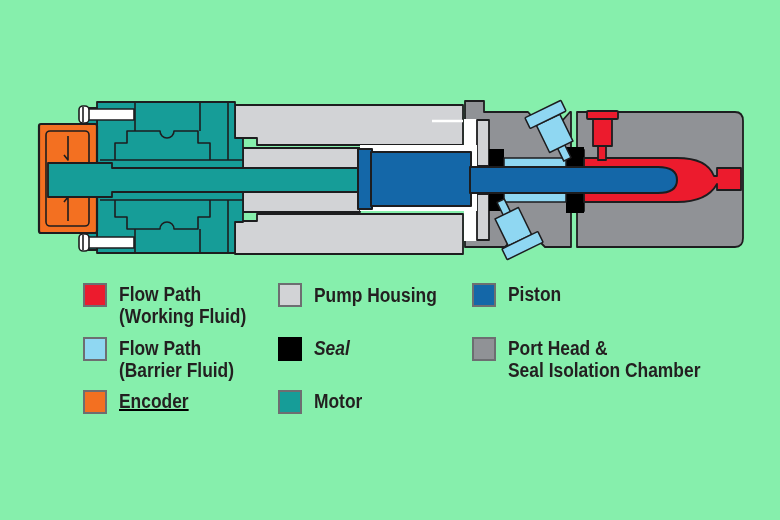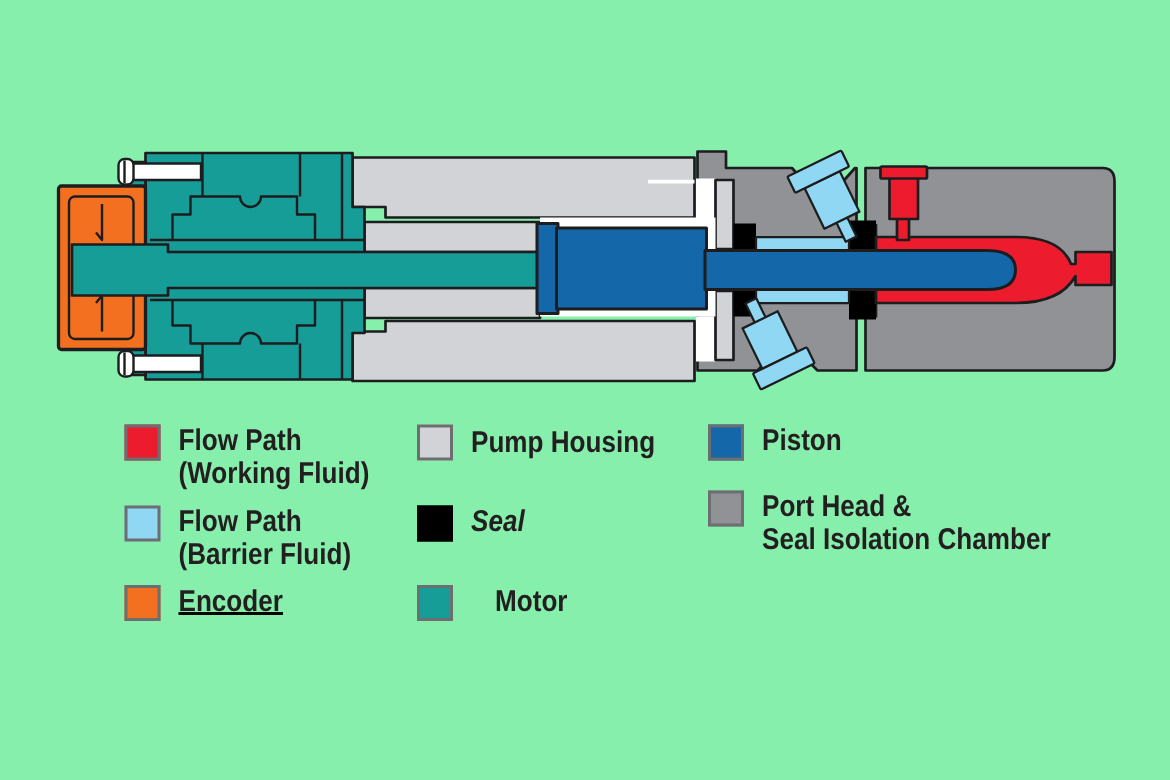--- a/index.html
+++ b/index.html
@@ -152,35 +152,35 @@
       </div>
     </div>
 
     <div class="legend-item" style="left:278px;top:337px;font-style:italic;">
       <div class="swatch" style="border-color: rgb(0, 0, 0); background-color: rgb(0, 0, 0);"></div>
       <div class="legend-label">
         <div>Seal</div>
       </div>
     </div>
 
-    <div class="legend-item" style="left:278px;top:390px;gap:16px;">
+    <div class="legend-item" style="left:278px;top:390px;">
       <div class="swatch" style="background-color: rgb(22, 157, 152);"></div>
       <div class="legend-label">
         <div>Motor</div>
       </div>
     </div>
 
     <div class="legend-item" style="left:472px;top:283px;text-align:right;">
       <div class="swatch" style="background-color: rgb(20, 103, 168);"></div>
       <div class="legend-label">
         <div>Piston</div>
       </div>
     </div>
 
-    <div class="legend-item" style="left:472px;top:327px;">
+    <div class="legend-item" style="left:472px;top:337px;">
       <div class="swatch" style="background-color: rgb(144, 146, 150);"></div>
       <div class="legend-label">
         <div>Port Head &amp;</div>
         <div>Seal Isolation Chamber</div>
       </div>
     </div>
 
   </div>
 </div>
 

